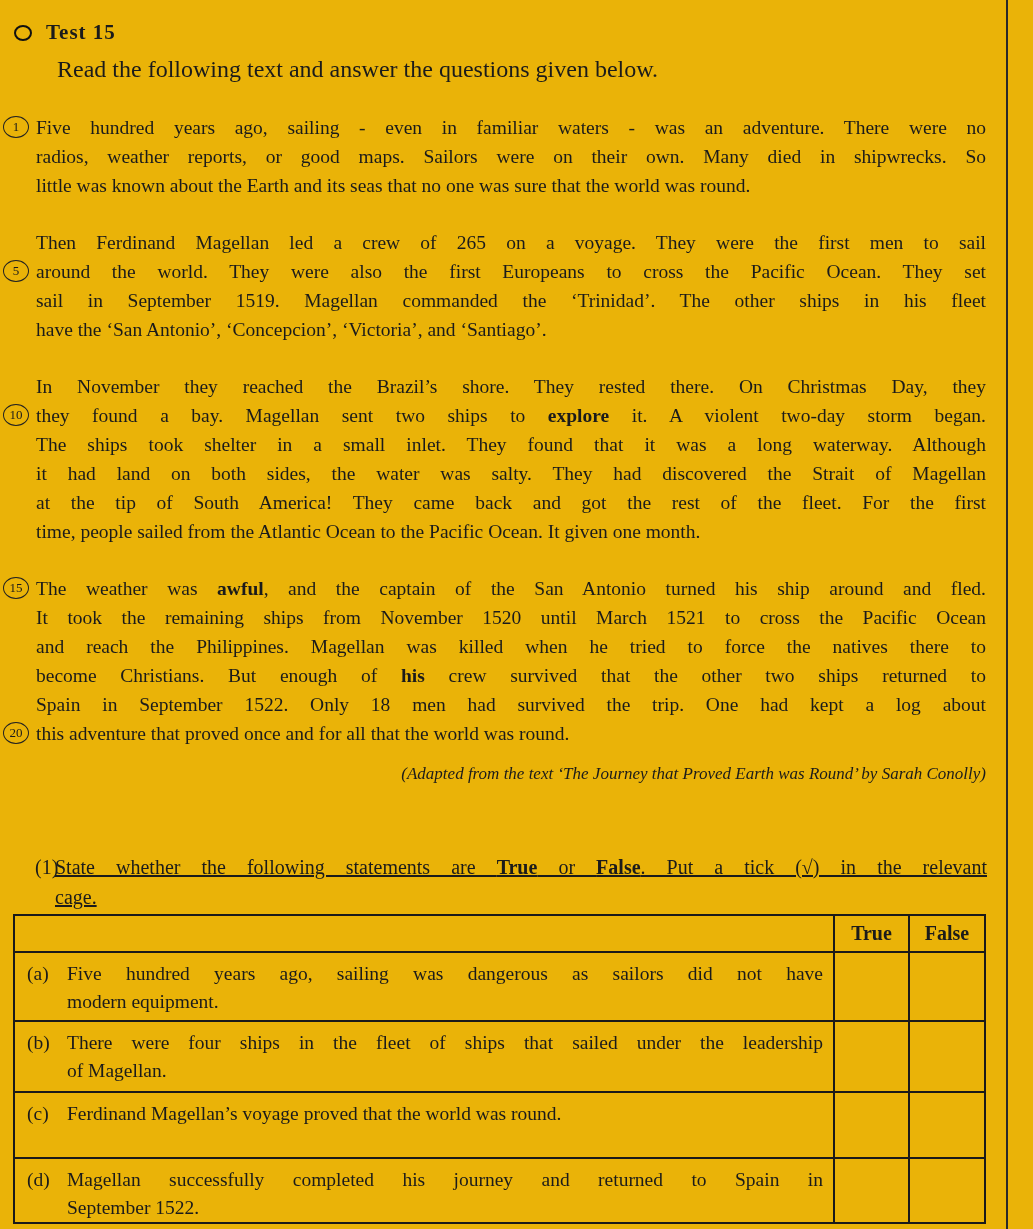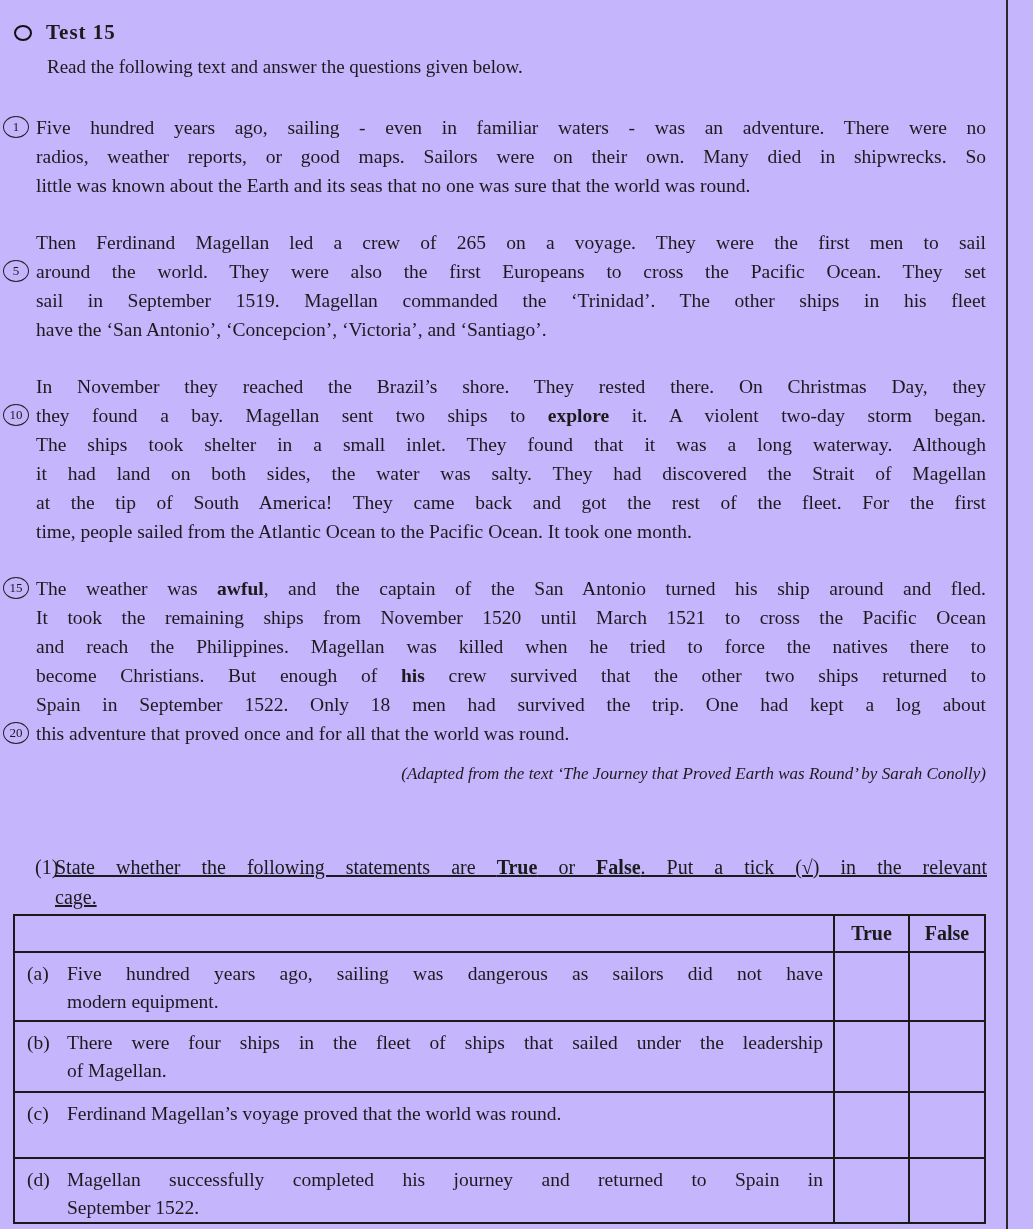--- a/index.html
+++ b/index.html
@@ -1,31 +1,31 @@
 <!DOCTYPE html>
 <html><head>
 <meta charset="utf-8">
 <style>
   * { margin:0; padding:0; box-sizing:border-box; }
   body { background:#e8e8e8; font-family:"Liberation Serif","DejaVu Serif",serif; }
   .page {
     position:relative; width:1033px; height:1229px; margin:0 auto;
-    background:#c4b5fd; color:#1b1b1b; overflow:hidden;
+    background:#eab308; color:#1b1b1b; overflow:hidden;
   }
   
   .page-edge { position:absolute; left:1006px; top:0; width:2px; height:100%; background:#2a2a2a; }
 
   
   .header { position:absolute; left:14px; top:20px; display:flex; align-items:center; }
   .header-bullet {
     display:inline-block; width:18px; height:16px; border:2.5px solid #111;
     border-radius:50%; margin-right:14px;
   }
   .test-title { font-size:21px; font-weight:bold; letter-spacing:1px; }
-  .instruction { position:absolute; left:47px; top:56px; font-size:19px; }
+  .instruction { position:absolute; left:57px; top:56px; font-size:24px; }
 
   
   .passage { position:absolute; left:36px; top:113px; width:950px; font-size:19.5px; }
   .paragraph + .paragraph { margin-top:28px; }
   .pline {
     position:relative; height:29px; line-height:29px;
     text-align:justify; text-align-last:justify; white-space:nowrap;
   }
   .pline.last { text-align-last:left; }
   .pline b { font-weight:bold; }
@@ -86,21 +86,21 @@
         <div class="pline">around the world. They were also the first Europeans to cross the Pacific Ocean. They set<span class="line-marker">5</span></div>
         <div class="pline">sail in September 1519. Magellan commanded the ‘Trinidad’. The other ships in his fleet</div>
         <div class="pline last">have the ‘San Antonio’, ‘Concepcion’, ‘Victoria’, and ‘Santiago’.</div>
       </div>
       <div class="paragraph">
         <div class="pline">In November they reached the Brazil’s shore. They rested there. On Christmas Day, they</div>
         <div class="pline">they found a bay. Magellan sent two ships to <b>explore</b> it. A violent two-day storm began.<span class="line-marker">10</span></div>
         <div class="pline">The ships took shelter in a small inlet. They found that it was a long waterway. Although</div>
         <div class="pline">it had land on both sides, the water was salty. They had discovered the Strait of Magellan</div>
         <div class="pline">at the tip of South America! They came back and got the rest of the fleet. For the first</div>
-        <div class="pline last">time, people sailed from the Atlantic Ocean to the Pacific Ocean. It took one month.</div>
+        <div class="pline last">time, people sailed from the Atlantic Ocean to the Pacific Ocean. It given one month.</div>
       </div>
       <div class="paragraph">
         <div class="pline">The weather was <b>awful</b>, and the captain of the San Antonio turned his ship around and fled.<span class="line-marker">15</span></div>
         <div class="pline">It took the remaining ships from November 1520 until March 1521 to cross the Pacific Ocean</div>
         <div class="pline">and reach the Philippines. Magellan was killed when he tried to force the natives there to</div>
         <div class="pline">become Christians. But enough of <b>his</b> crew survived that the other two ships returned to</div>
         <div class="pline">Spain in September 1522. Only 18 men had survived the trip. One had kept a log about</div>
         <div class="pline last">this adventure that proved once and for all that the world was round.<span class="line-marker">20</span></div>
       </div>
     </div>

